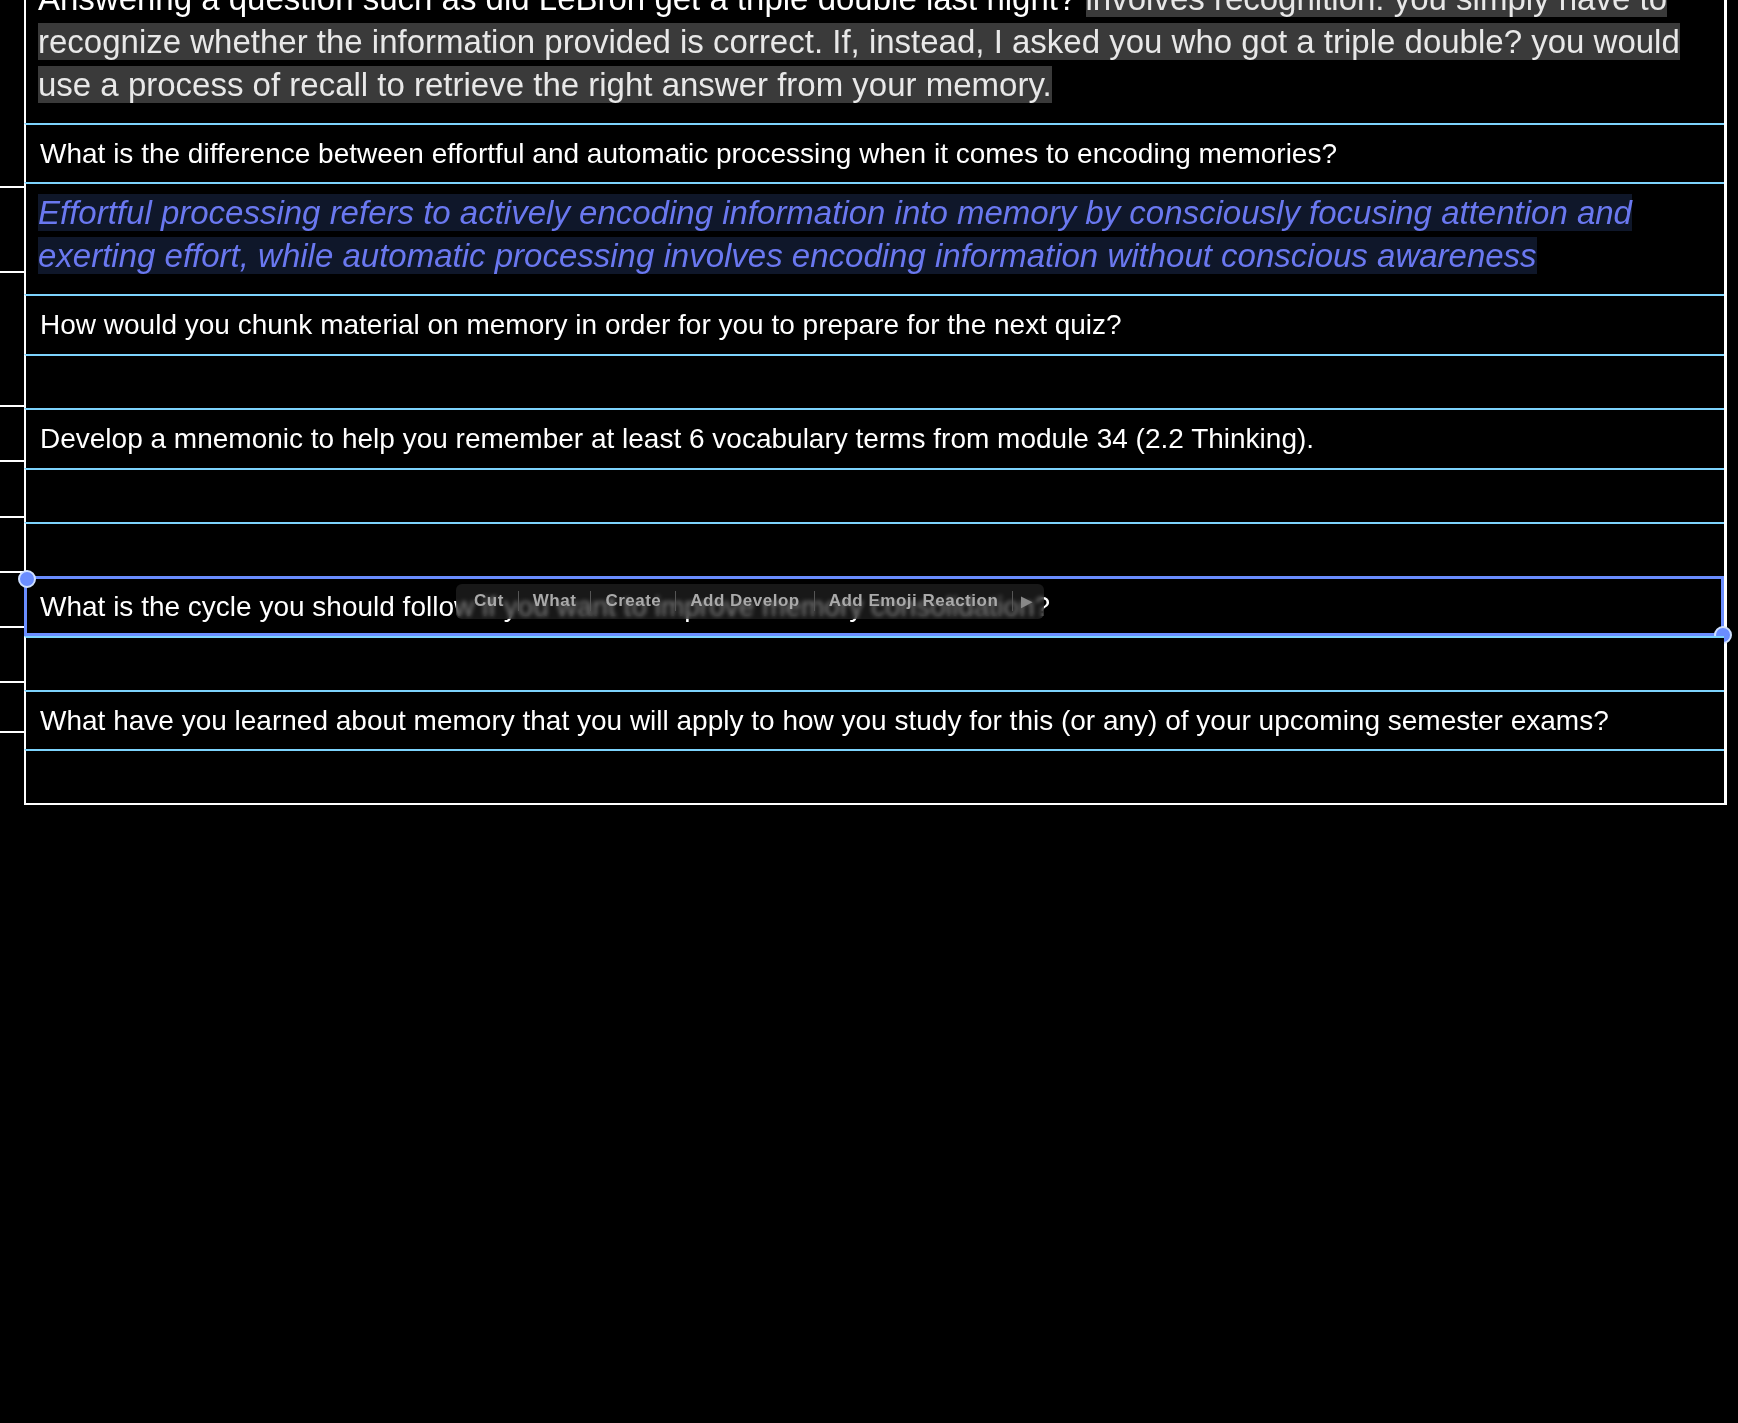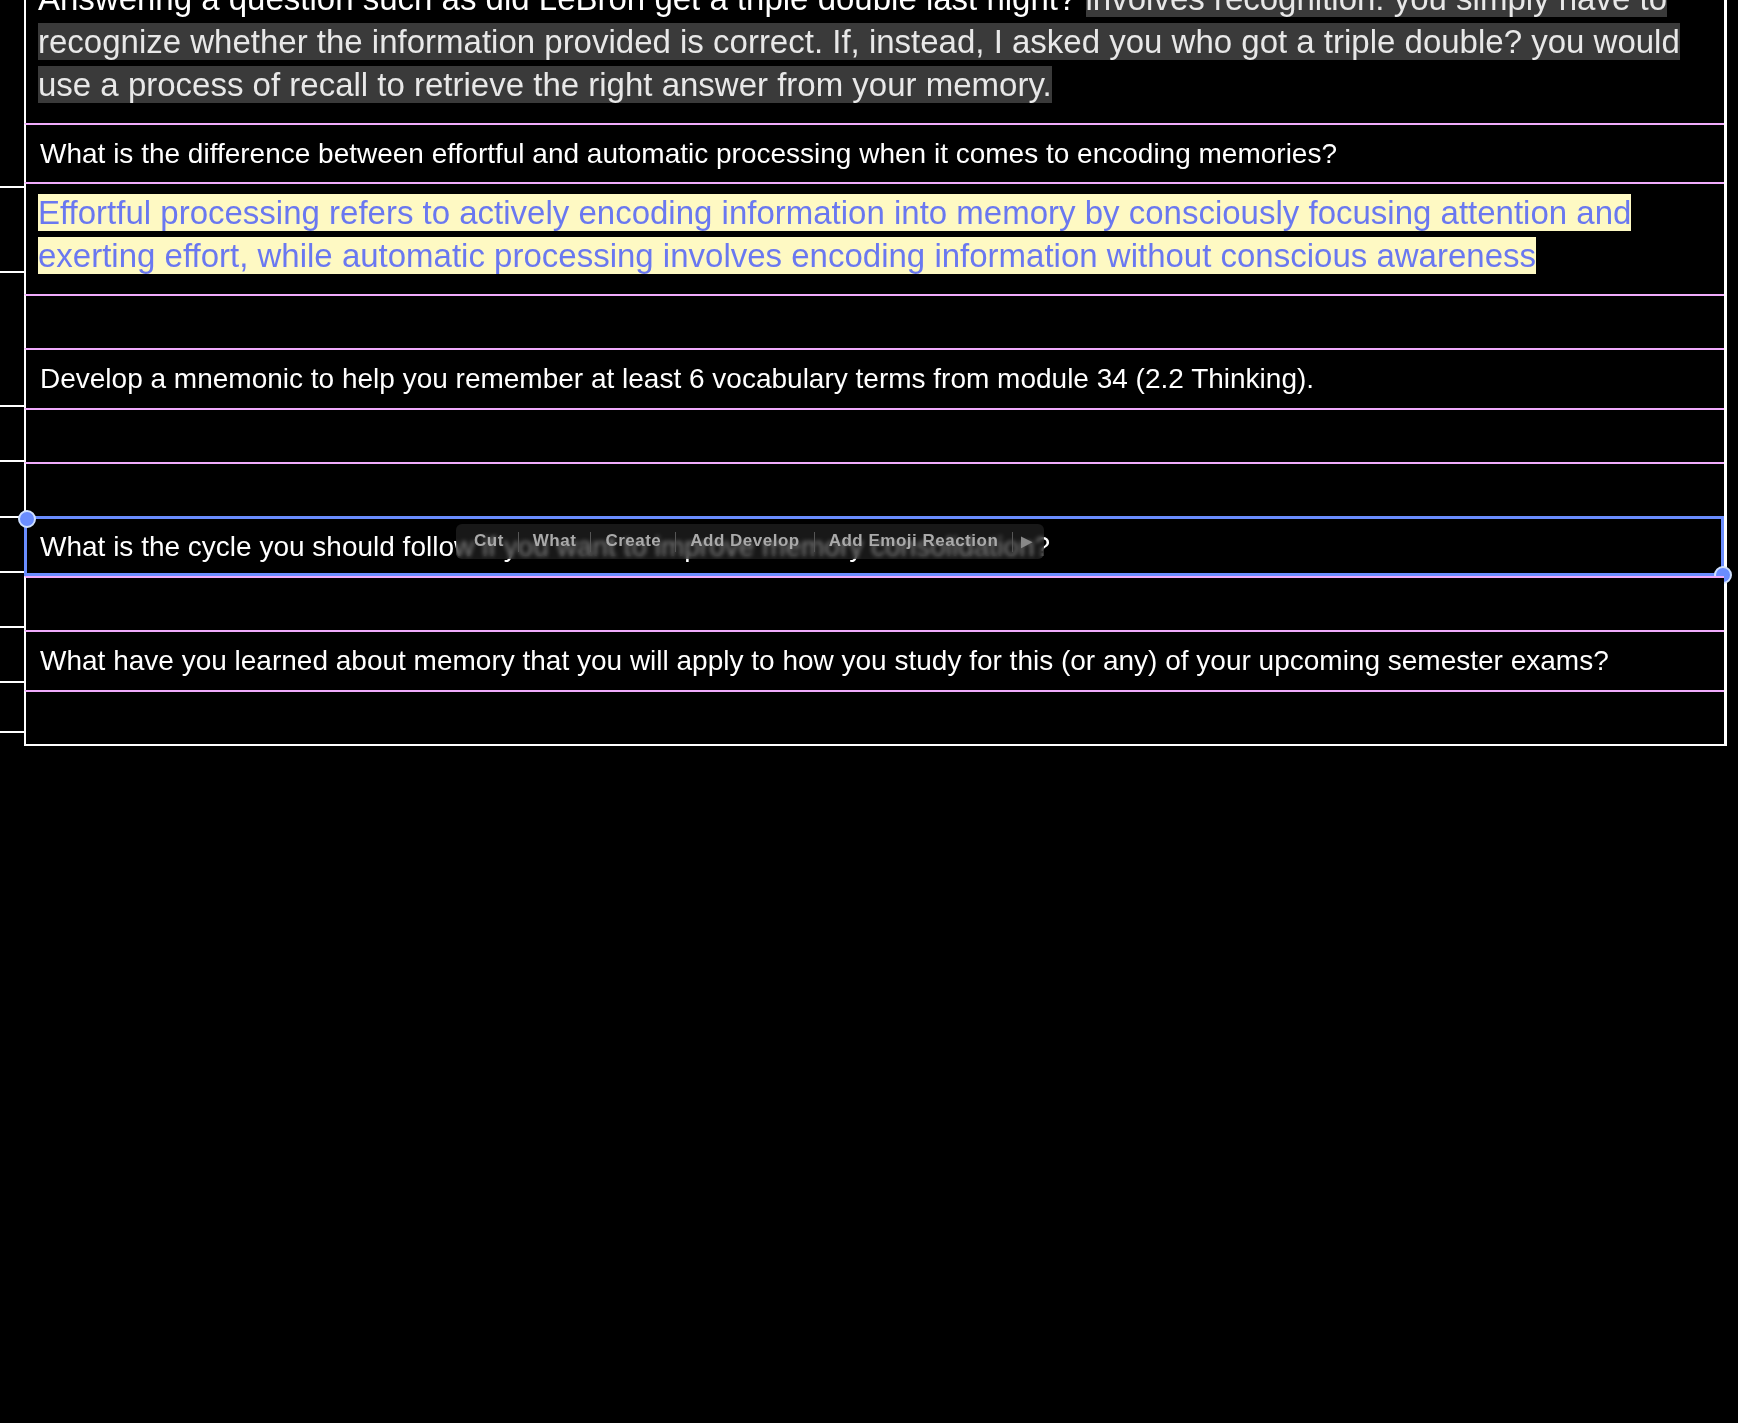--- a/index.html
+++ b/index.html
@@ -20,21 +20,21 @@
     box-sizing: border-box;
   }
   .table-wrap {
     position: absolute;
     left: 24px;
     top: -30px;
     width: 1700px;
     border-right: 3px solid #fff;
   }
   .cell {
-    border-top: 2px solid #f0abfc;
+    border-top: 2px solid #7dd3fc;
     border-left: 2px solid #fff;
     border-right: 0;
     padding: 10px 14px;
     min-height: 36px;
     position: relative;
     background: #000;
   }
   .cell.bigtext {
     font-size: 33px;
     line-height: 1.3;
@@ -42,22 +42,23 @@
   }
   .cell.empty {
     height: 52px;
     padding: 0;
   }
   .sel-gray {
     background: #3a3a3a;
     color: #e8e8e8;
   }
   .sel-blue {
-    background: #fef9c3;
+    background: #0f172a;
     color: #6a78f0;
+    font-style: italic;
   }
   .selected-row {
     outline: 3px solid #6a8dff;
     outline-offset: -3px;
   }
   
   .handle {
     position: absolute;
     width: 14px;
     height: 14px;
@@ -130,20 +131,23 @@
     </div>
 
     <div class="cell">
       <span>What is the difference between effortful and automatic processing when it comes to encoding memories?</span>
     </div>
 
     <div class="cell bigtext">
       <span class="sel-blue">Effortful processing refers to actively encoding information into memory by consciously focusing attention and exerting effort, while automatic processing involves encoding information without conscious awareness</span>
     </div>
 
+    <div class="cell">
+      <span>How would you chunk material on memory in order for you to prepare for the next quiz?</span>
+    </div>
 
     <div class="cell empty">
       <span></span>
     </div>
 
     <div class="cell">
       <span>Develop a mnemonic to help you remember at least 6 vocabulary terms from module 34 (2.2 Thinking).</span>
     </div>
 
     <div class="cell empty">

